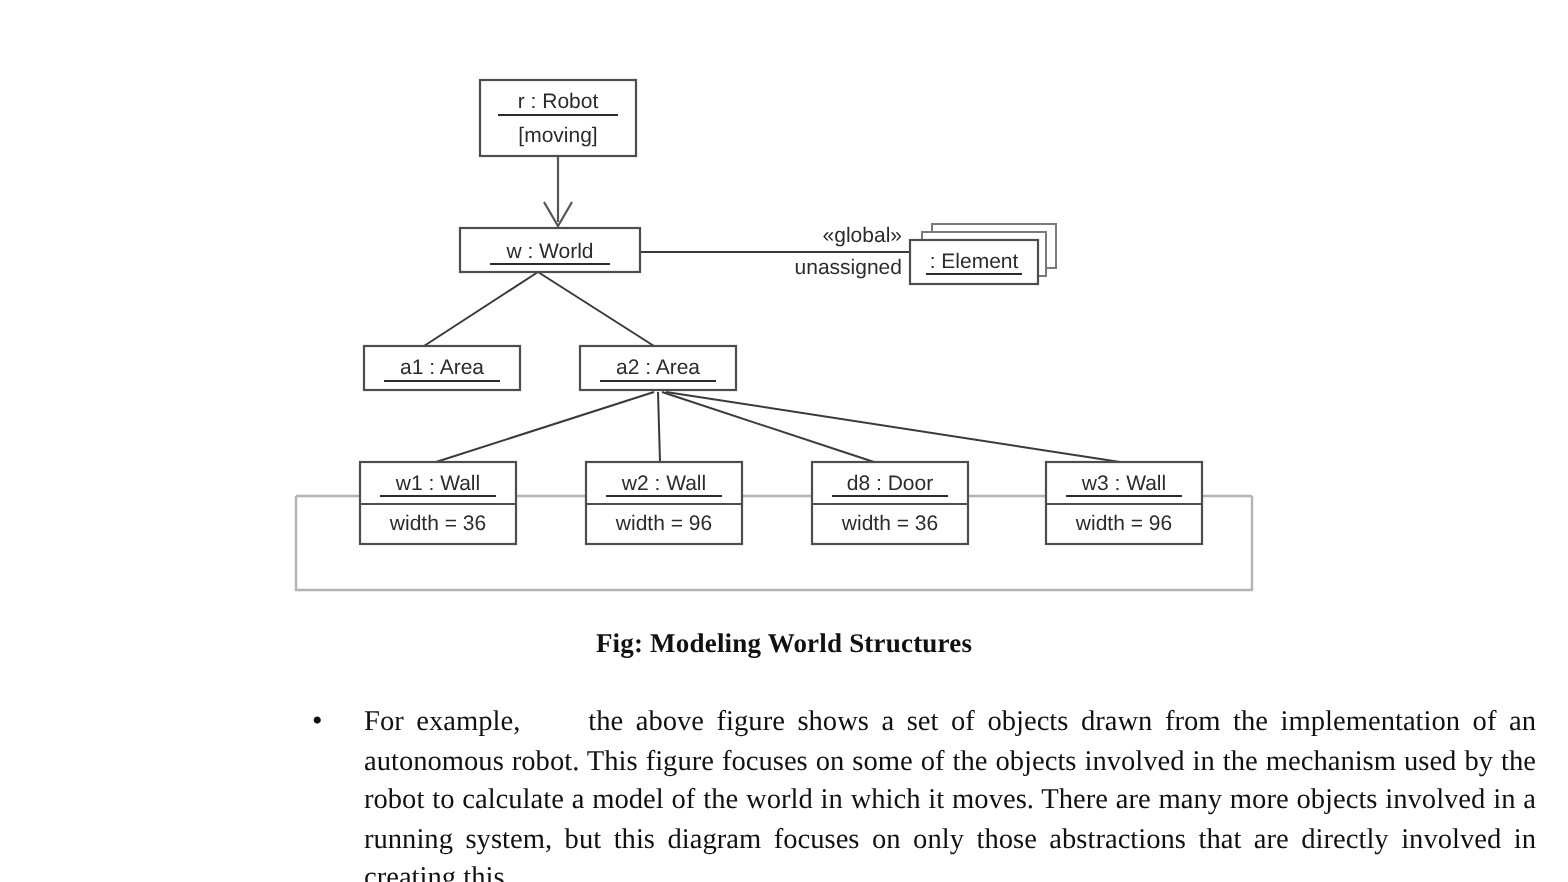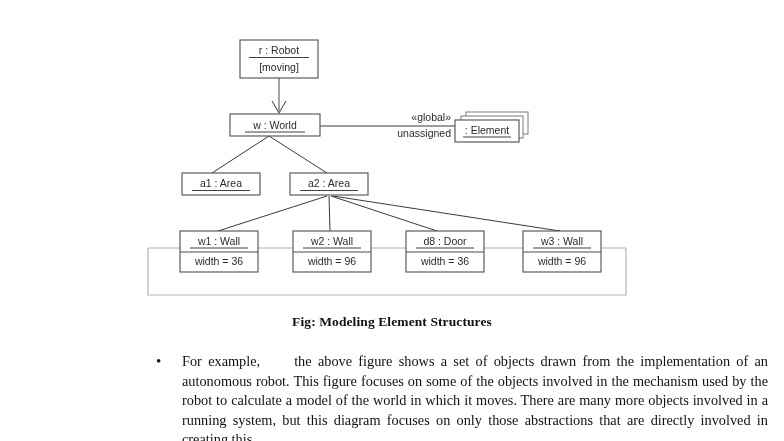--- a/index.html
+++ b/index.html
@@ -232,21 +232,21 @@
   <g>
     <rect class="obj-box" x="523" y="231" width="78" height="41"></rect>
     <line class="divider" x1="523" y1="252" x2="601" y2="252"></line>
     <text class="obj-label" x="562" y="242">w3 : Wall</text>
     <line class="obj-label-underline" x1="533" y1="248" x2="591" y2="248"></line>
     <text class="attr-label" x="562" y="262">width = 96</text>
   </g>
 
 </svg>
 
-<div class="fig-caption">Fig: Modeling Element Structures</div>
+<div class="fig-caption">Fig: Modeling World Structures</div>
 
 <div class="body-block">
   <div class="bullet-row">
     <div class="bullet-mark">•</div>
     <div class="bullet-text">
       <span>For example,</span><span class="lead-gap"></span><span>the above figure shows a set of objects drawn from the implementation of an autonomous robot. This figure focuses on some of the objects involved in the mechanism used by the robot to calculate a model of the world in which it moves. There are many more objects involved in a running system, but this diagram focuses on only those abstractions that are directly involved in creating this</span>
     </div>
   </div>
 </div>
 

